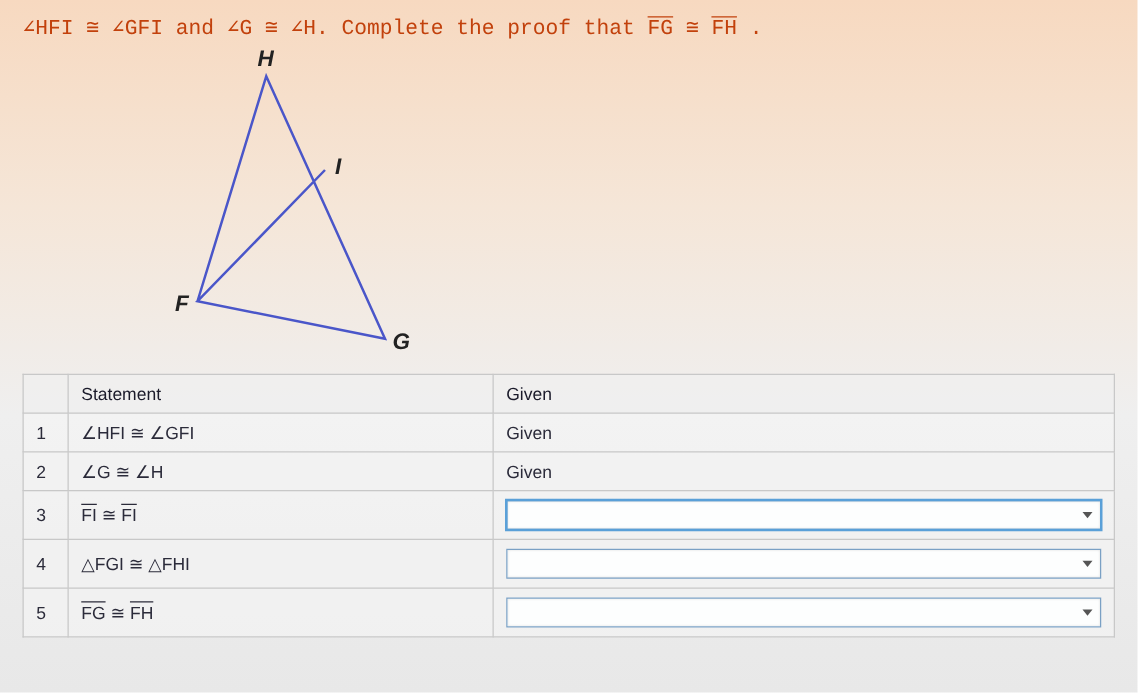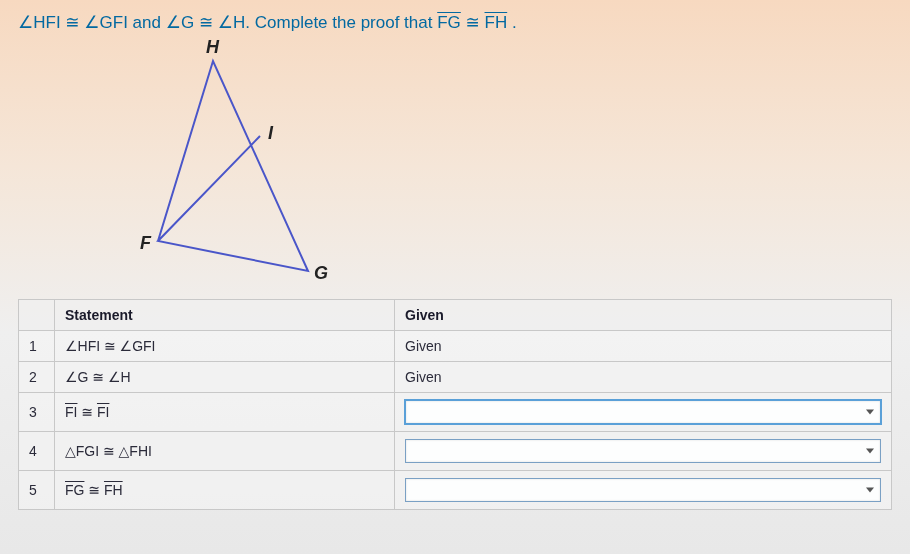--- a/index.html
+++ b/index.html
@@ -7,22 +7,23 @@
     width: 910px;
     height: 554px;
     font-family: Arial, Helvetica, sans-serif;
     background: linear-gradient(to bottom, #f7d9c0 0%, #f5e6d8 30%, #efefef 60%, #e8e8e8 100%);
     padding: 12px 18px;
     color: #1a1a2a;
     overflow: hidden;
   }
   .prompt {
     font-size: 17px;
-    color: #0369a1;
+    color: #c2410c;
     margin-bottom: 8px;
+    font-family: Liberation Mono, monospace;
   }
   .overline { text-decoration: overline; }
   .figure {
     position: relative;
     width: 260px;
     height: 250px;
     margin-left: 80px;
   }
   .figure svg { display: block; }
   .vlabel {
@@ -40,21 +41,21 @@
   }
   table.proof th, table.proof td {
     border: 1px solid #c8c8c8;
     padding: 7px 10px;
     text-align: left;
     vertical-align: middle;
     background: rgba(245,245,245,0.55);
     color: #2b2b3a;
   }
   table.proof th {
-    font-weight: bold;
+    font-weight: normal;
     background: rgba(240,240,240,0.7);
     color: #1a1a2a;
   }
   .rownum {
     width: 36px;
     text-align: center;
     color: #444;
   }
   .stmt-col { width: 340px; }
   .reason-input {

